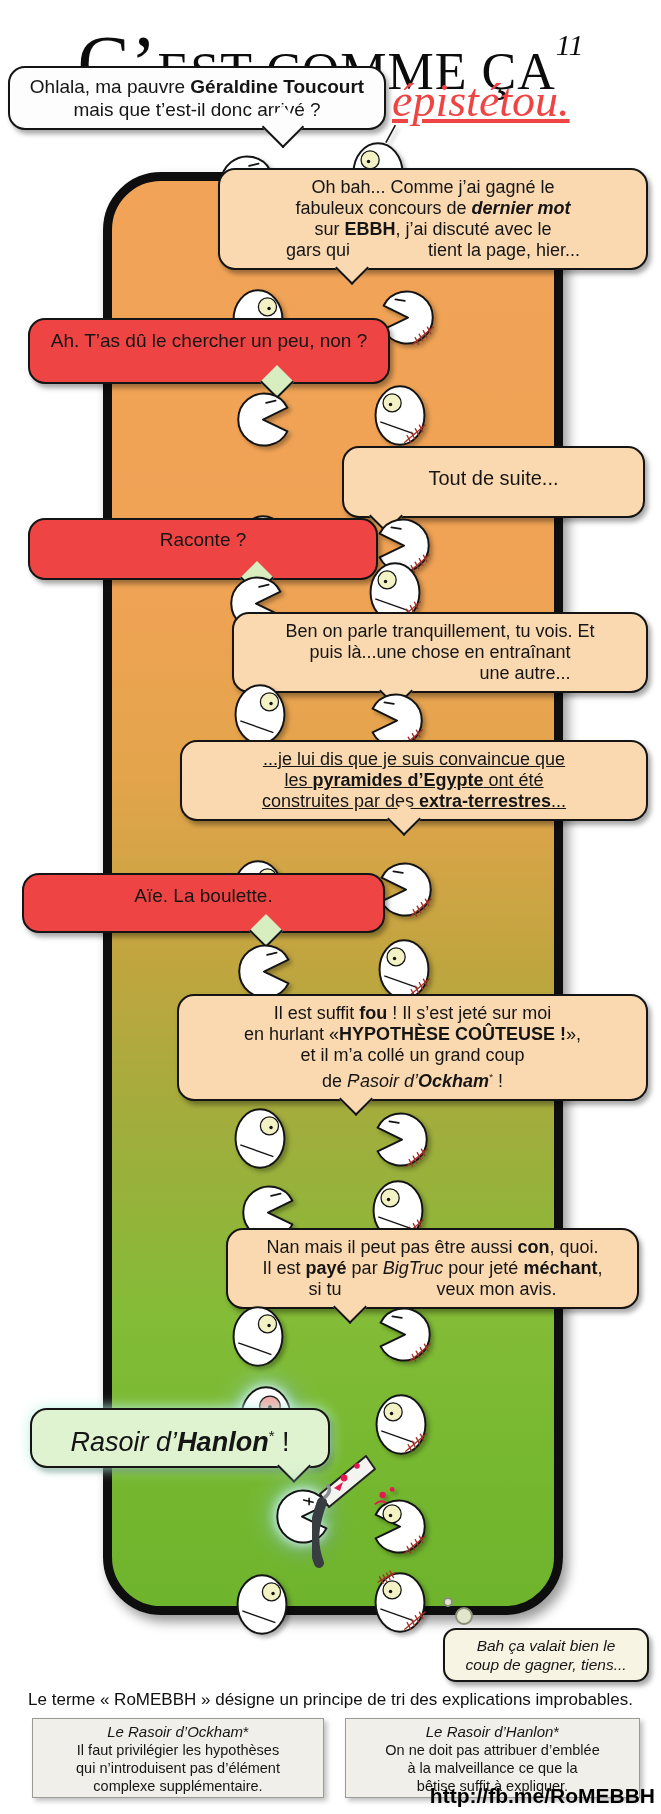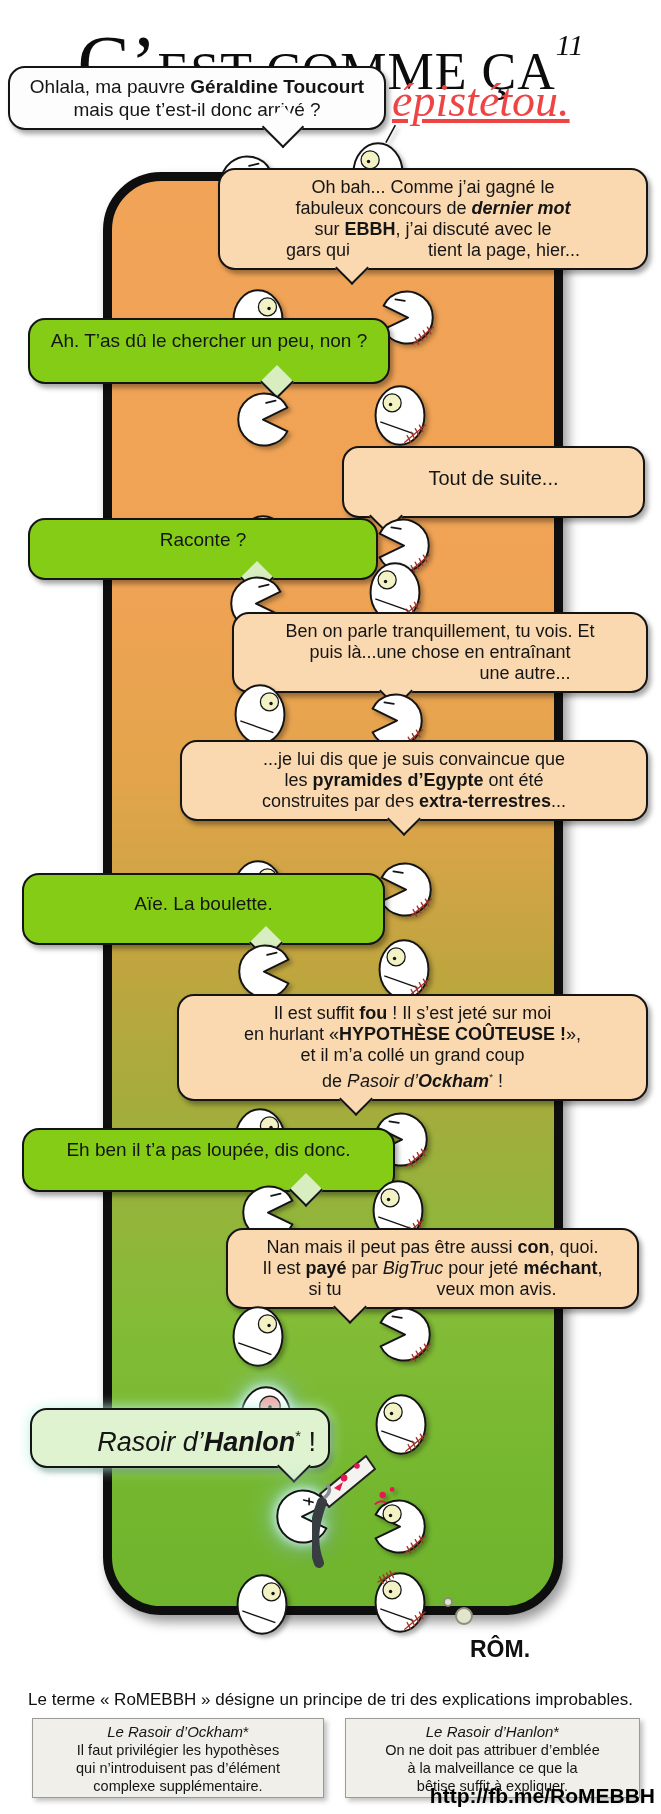--- a/index.html
+++ b/index.html
@@ -24,21 +24,21 @@
 
   
   .bubble{box-sizing:border-box;border:2px solid #141414;border-radius:17px;
           padding:7px 12px;text-align:center;box-shadow:3px 4px 5px rgba(0,0,0,.35);
           font-size:18px;line-height:21px;}
   .bubble .seg-b{font-weight:bold;}
   .bubble .seg-i,.seg-i{font-style:italic;}
   .seg-sup{font-size:.55em;vertical-align:super;}
   .white{background:#FDFDFD;}
   .peach{background:#FBD9B0;}
-  .green{background:#84cc16;}
+  .green{background:#ef4444;}
   .ivory{background:#F7F4E4;}
   .tail{position:absolute;bottom:-12px;width:22px;height:22px;transform:rotate(45deg);
         border-right:2px solid #141414;border-bottom:2px solid #141414;}
   .white .tail{background:#FDFDFD;}
   .peach .tail{background:#FBD9B0;}
   .green .tail{background:#D8EEC0;}
   .hanlon{font-size:27px;line-height:30px;padding-top:11px;background:#DFF3D0;
           box-shadow:0 0 14px #bdf3e2,3px 4px 5px rgba(0,0,0,.35);}
   .hanlon .tail{background:#DFF3D0;}
 
@@ -202,21 +202,21 @@
         <line x1="24" y1="29" x2="36" y2="31" stroke="#141414" stroke-width="2.2" stroke-linecap="round"></line>
         <g stroke="#A33226" stroke-width="1.7" fill="none" stroke-linecap="round">
           <path d="M46,86 l26,-22"></path>
           <path d="M49,77.39999999999999 l4.4,8.4"></path>
           <path d="M54.199999999999996,73 l4.4,8.4"></path>
           <path d="M59.4,68.6 l4.4,8.4"></path>
           <path d="M64.6,64.2 l4.4,8.4"></path>
         </g>
       </svg></div>
 
-  <div class="abs bubble peach" style="left:180px;top:740px;width:468px;">
+  <div class="abs bubble peach" style="left:180px;top:740px;width:468px;text-decoration:underline;">
     <span><span>...je lui dis que je suis convaincue que</span><br><span>les </span><span class="seg-b">pyramides d’Egypte</span><span> ont été</span><br><span>construites par des </span><span class="seg-b">extra-terrestres</span><span>...</span></span>
     <span class="tail" style="left:210px;"></span>
   </div>
 
   <div class="abs face" style="left:217px;top:830px;"><svg viewBox="-12 -12 104 114" xmlns="http://www.w3.org/2000/svg">
         <ellipse cx="40" cy="52" rx="31" ry="37" fill="#ffffff" stroke="#141414" stroke-width="2.5"></ellipse>
         <line x1="15" y1="60" x2="57" y2="75" stroke="#141414" stroke-width="1.8"></line>
         <circle cx="52" cy="36" r="11.5" fill="#F2F2C4" stroke="#141414" stroke-width="1.6"></circle>
         <circle cx="54" cy="38" r="2.2" fill="#141414"></circle>
       </svg></div>
@@ -225,21 +225,21 @@
         <line x1="24" y1="29" x2="36" y2="31" stroke="#141414" stroke-width="2.2" stroke-linecap="round"></line>
         <g stroke="#A33226" stroke-width="1.7" fill="none" stroke-linecap="round">
           <path d="M46,86 l26,-22"></path>
           <path d="M49,77.39999999999999 l4.4,8.4"></path>
           <path d="M54.199999999999996,73 l4.4,8.4"></path>
           <path d="M59.4,68.6 l4.4,8.4"></path>
           <path d="M64.6,64.2 l4.4,8.4"></path>
         </g>
       </svg></div>
 
-  <div class="abs bubble green" style="left:22px;top:873px;width:363px;font-size:19px;line-height:22px;padding-top:18px;height:72px;">
+  <div class="abs bubble green" style="left:22px;top:873px;width:363px;font-size:19px;line-height:22px;padding-top:10px;height:60px;">
     <span><span>Aïe. La boulette.</span></span>
     <span class="tail" style="left:230px;"></span>
   </div>
 
   <div class="abs face" style="left:223px;top:911px;"><svg viewBox="-12 -12 104 114" xmlns="http://www.w3.org/2000/svg">
         <path d="M40,52 L71,37 A33,33 0 1 0 71,67 Z" fill="#ffffff" stroke="#141414" stroke-width="2.5" stroke-linejoin="round"></path>
         <line x1="44" y1="31" x2="56" y2="28" stroke="#141414" stroke-width="2.2" stroke-linecap="round"></line>
       </svg></div>
   <div class="abs face" style="left:363px;top:909px;"><svg viewBox="-12 -12 104 114" xmlns="http://www.w3.org/2000/svg">
         <ellipse cx="40" cy="52" rx="31" ry="37" fill="#ffffff" stroke="#141414" stroke-width="2.5"></ellipse>
@@ -271,24 +271,20 @@
         <line x1="24" y1="29" x2="36" y2="31" stroke="#141414" stroke-width="2.2" stroke-linecap="round"></line>
         <g stroke="#A33226" stroke-width="1.7" fill="none" stroke-linecap="round">
           <path d="M46,86 l26,-22"></path>
           <path d="M49,77.39999999999999 l4.4,8.4"></path>
           <path d="M54.199999999999996,73 l4.4,8.4"></path>
           <path d="M59.4,68.6 l4.4,8.4"></path>
           <path d="M64.6,64.2 l4.4,8.4"></path>
         </g>
       </svg></div>
 
-  <div class="abs bubble green" style="left:22px;top:1128px;width:373px;font-size:19px;line-height:22px;padding-top:9px;height:64px;">
-    <span><span>Eh ben il t’a pas loupée, dis donc.</span></span>
-    <span class="tail" style="left:270px;"></span>
-  </div>
 
   <div class="abs face" style="left:227px;top:1152px;"><svg viewBox="-12 -12 104 114" xmlns="http://www.w3.org/2000/svg">
         <path d="M40,52 L71,37 A33,33 0 1 0 71,67 Z" fill="#ffffff" stroke="#141414" stroke-width="2.5" stroke-linejoin="round"></path>
         <line x1="44" y1="31" x2="56" y2="28" stroke="#141414" stroke-width="2.2" stroke-linecap="round"></line>
       </svg></div>
   <div class="abs face" style="left:357px;top:1150px;"><svg viewBox="-12 -12 104 114" xmlns="http://www.w3.org/2000/svg">
         <ellipse cx="40" cy="52" rx="31" ry="37" fill="#ffffff" stroke="#141414" stroke-width="2.5"></ellipse>
         <line x1="15" y1="60" x2="57" y2="75" stroke="#141414" stroke-width="1.8"></line>
         <circle cx="30" cy="36" r="11.5" fill="#F2F2C4" stroke="#141414" stroke-width="1.6"></circle>
         <circle cx="28" cy="38" r="2.2" fill="#141414"></circle>
@@ -337,21 +333,21 @@
         <circle cx="28" cy="38" r="2.2" fill="#141414"></circle>
         <g stroke="#A33226" stroke-width="1.7" fill="none" stroke-linecap="round">
           <path d="M46,86 l26,-22"></path>
           <path d="M49,77.39999999999999 l4.4,8.4"></path>
           <path d="M54.199999999999996,73 l4.4,8.4"></path>
           <path d="M59.4,68.6 l4.4,8.4"></path>
           <path d="M64.6,64.2 l4.4,8.4"></path>
         </g>
       </svg></div>
 
-  <div class="abs bubble green hanlon" style="left:30px;top:1408px;width:300px;height:60px;text-align:right;">
+  <div class="abs bubble green hanlon" style="left:30px;top:1408px;width:300px;height:60px;">
     <span><span class="seg-i">Rasoir d’</span><span class="seg-b seg-i">Hanlon</span><span class="seg-sup">*</span><span> !</span></span>
     <span class="tail" style="left:250px;"></span>
   </div>
 
   <div class="abs face glow" style="left:261px;top:1456px;"><svg viewBox="-12 -12 104 114" xmlns="http://www.w3.org/2000/svg">
         <path d="M40,52 L71,37 A33,33 0 1 0 71,67 Z" fill="#ffffff" stroke="#141414" stroke-width="2.5" stroke-linejoin="round"></path>
         <path d="M42,31 l12,3 m-5,-5 l0,8" stroke="#141414" stroke-width="2" fill="none" stroke-linecap="round"></path>
       </svg></div>
   <svg class="abs" style="left:312px;top:1436px;" width="80" height="140" viewBox="0 0 80 140">
     <polygon points="8,58 54,20 63,33 17,71" fill="#F3F3F0" stroke="#222" stroke-width="2" stroke-linejoin="round"></polygon>
@@ -404,20 +400,23 @@
           <path d="M14.2,19.400000000000002 l4.4,8.4"></path>
           <path d="M18.6,17 l4.4,8.4"></path>
           <path d="M23,14.600000000000001 l4.4,8.4"></path>
           <path d="M27.400000000000002,12.2 l4.4,8.4"></path>
         </g>
       </svg></div>
 
   <div class="abs dot" style="left:443px;top:1597px;width:10px;height:10px;"></div>
   <div class="abs dot" style="left:455px;top:1607px;width:18px;height:18px;"></div>
 
+  <div class="abs bubble ivory" style="left:443px;top:1628px;width:206px;font-size:15.5px;line-height:19px;border-radius:13px;padding:6px 8px;">
+    <span><span class="seg-i">Bah ça valait bien le</span><br><span class="seg-i">coup de gagner, tiens...</span></span>
+  </div>
 
   <div class="abs caption"><span>Le terme « </span><span class="seg-b">RoMEBBH</span><span> » désigne un principe de tri des explications improbables.</span></div>
 
   <div class="abs notebox" style="left:32px;top:1718px;width:292px;height:80px;">
     <div class="nb-title"><span class="seg-i">Le Rasoir d’</span><span class="seg-b seg-i">Ockham</span><span class="seg-b">*</span></div>
     <div class="nb-body"><span>Il faut privilégier les hypothèses</span><br><span>qui n’introduisent pas d’élément</span><br><span>complexe supplémentaire.</span></div>
   </div>
   <div class="abs notebox" style="left:345px;top:1718px;width:295px;height:80px;">
     <div class="nb-title"><span class="seg-i">Le Rasoir d’</span><span class="seg-b seg-i">Hanlon</span><span class="seg-b">*</span></div>
     <div class="nb-body"><span>On ne doit pas attribuer d’emblée</span><br><span>à la malveillance ce que la</span><br><span>bêtise suffit à expliquer.</span></div>

